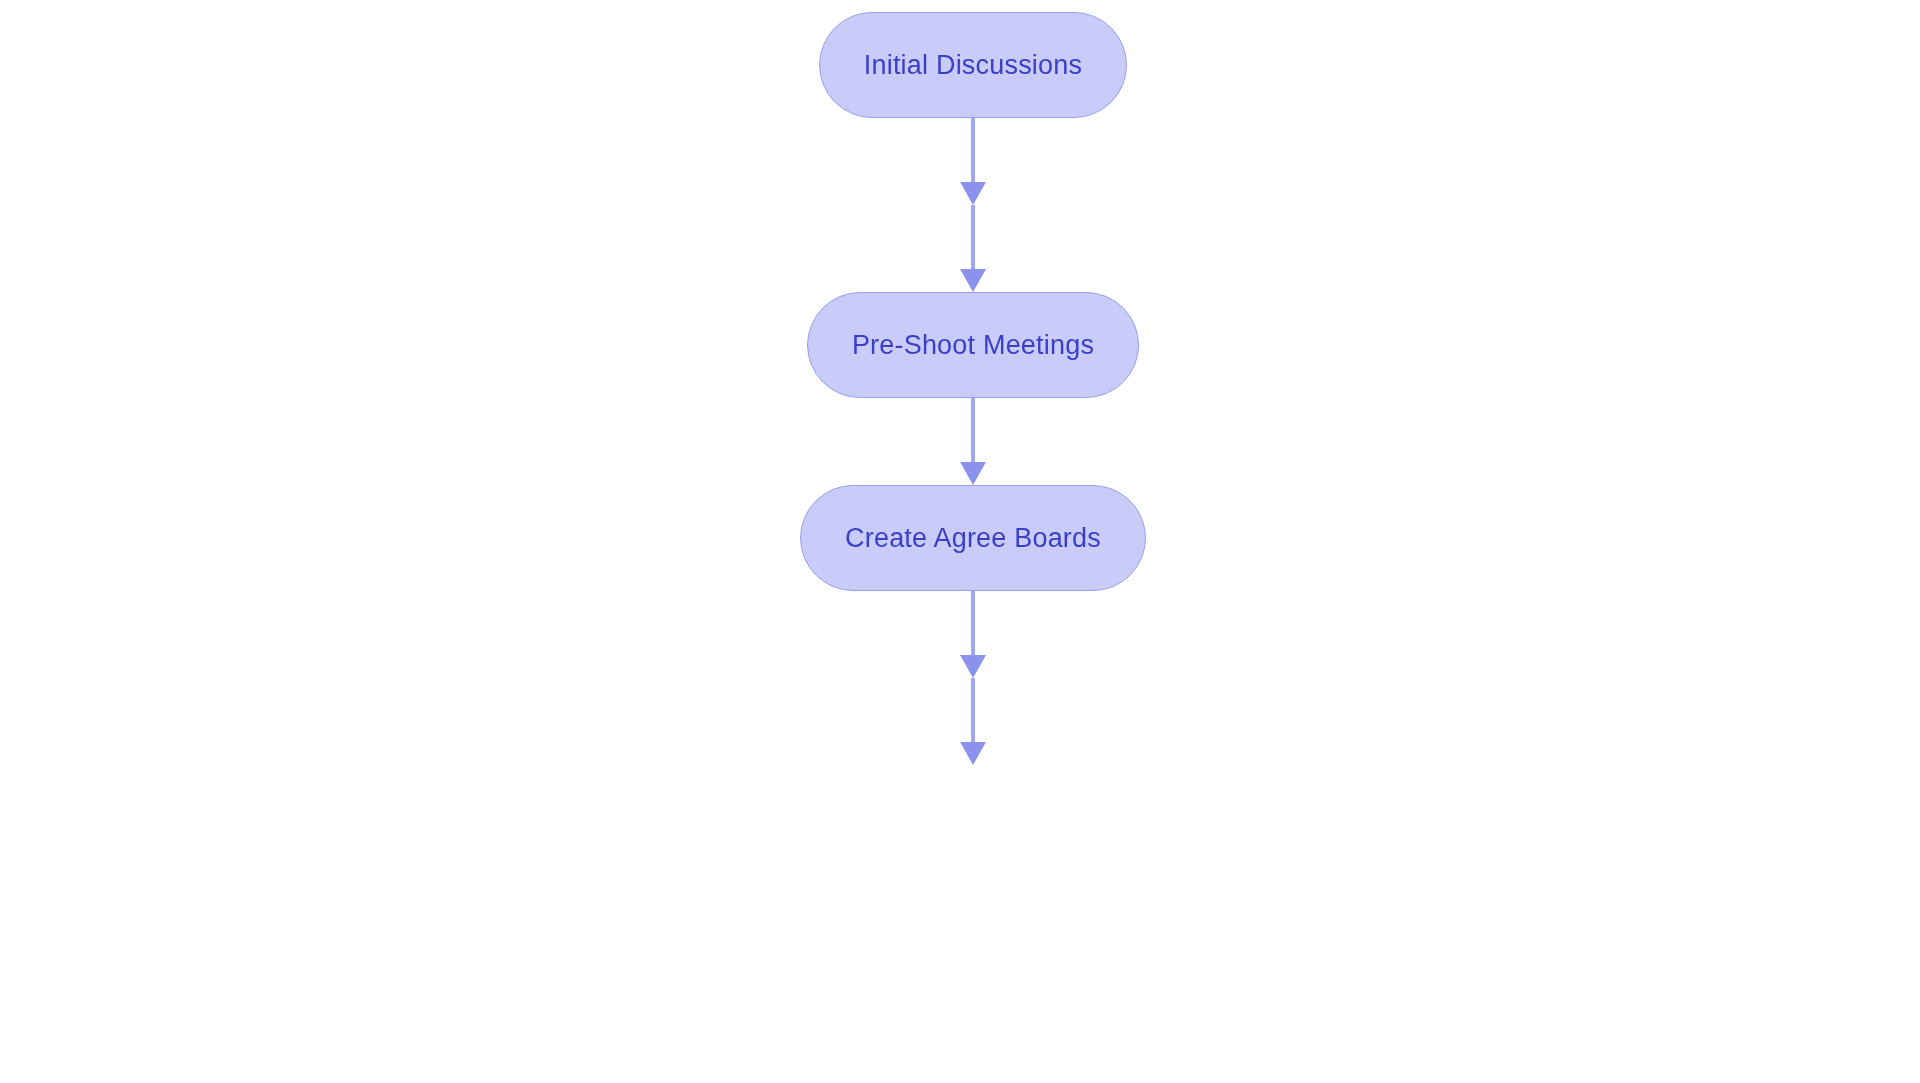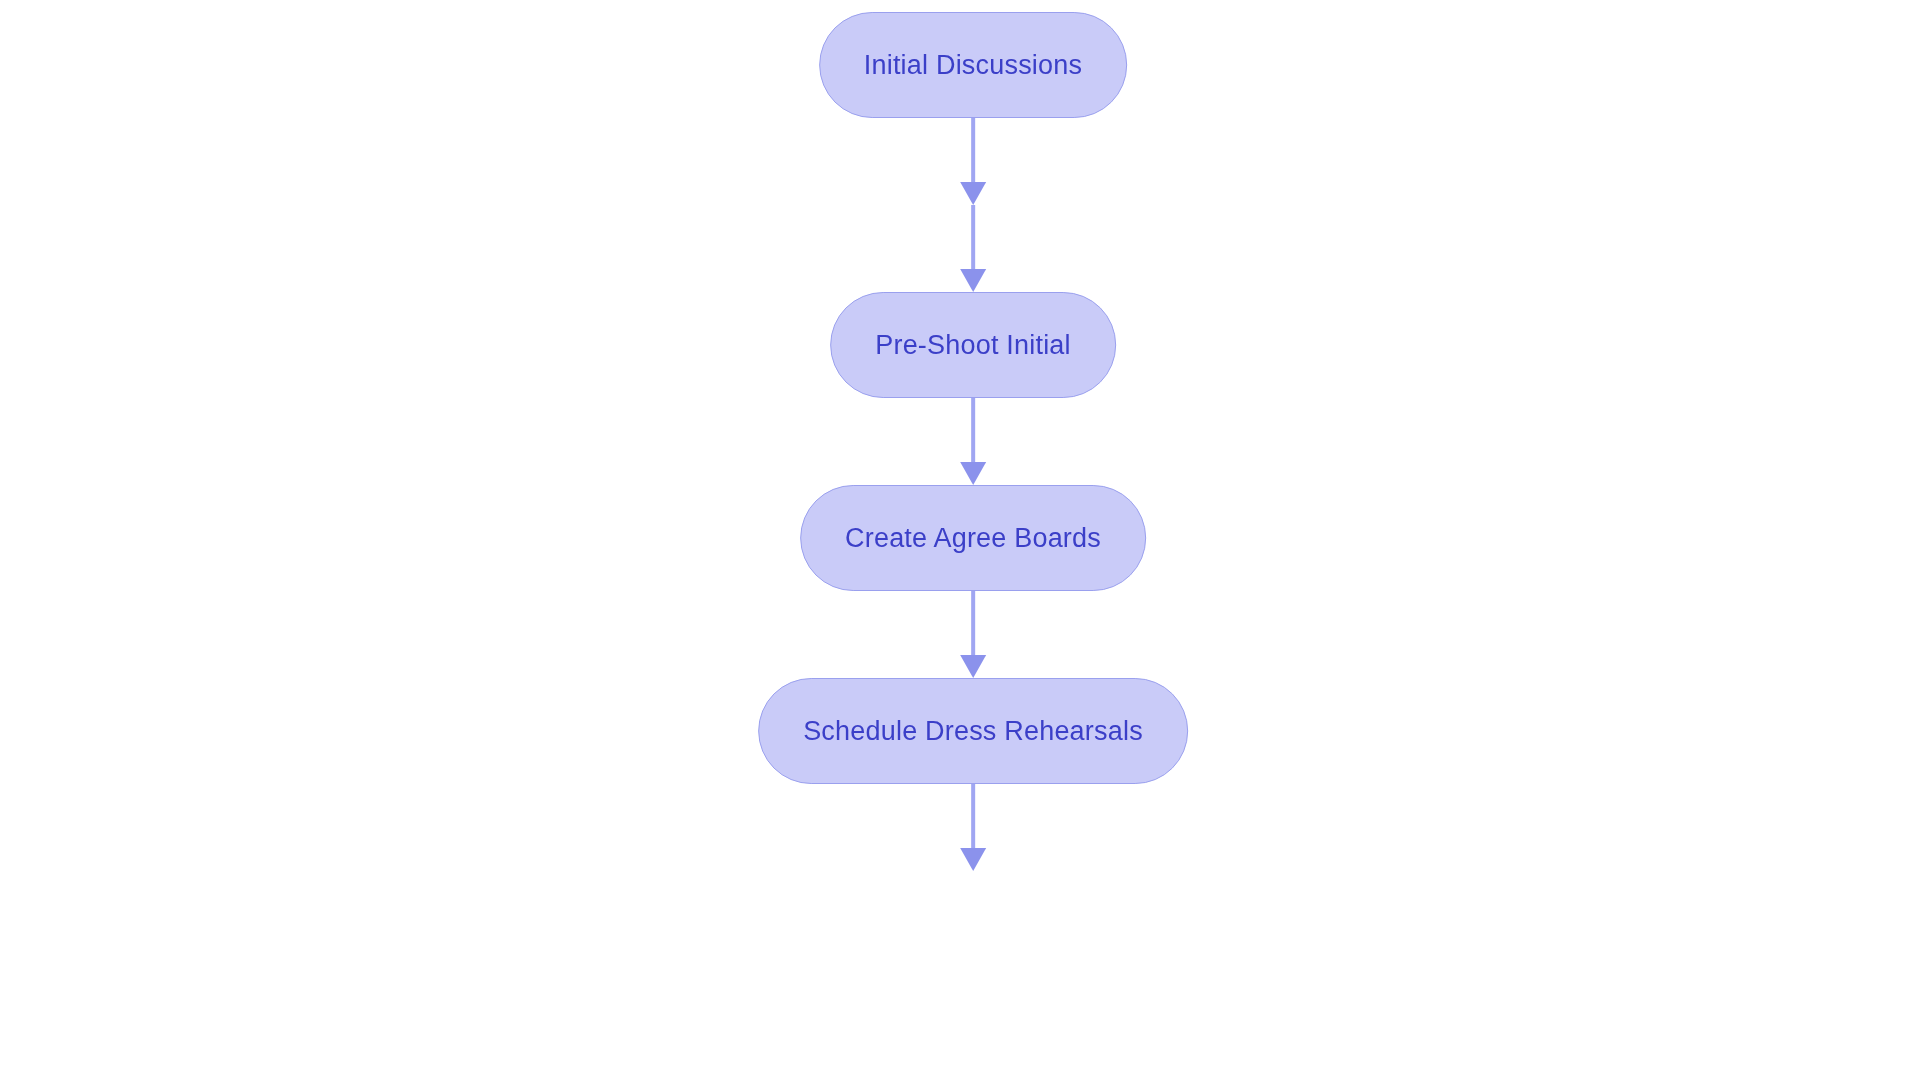--- a/index.html
+++ b/index.html
@@ -78,40 +78,37 @@
       <div class="connector-head"></div>
     </div>
 
 
     <div class="connector" aria-hidden="true">
       <div class="connector-line"></div>
       <div class="connector-head"></div>
     </div>
 
     <div class="flow-node">
-      <span class="flow-node-label">Pre-Shoot Initial</span>
+      <span class="flow-node-label">Pre-Shoot Meetings</span>
     </div>
 
     <div class="connector" aria-hidden="true">
       <div class="connector-line"></div>
       <div class="connector-head"></div>
     </div>
 
     <div class="flow-node">
       <span class="flow-node-label">Create Agree Boards</span>
     </div>
 
     <div class="connector" aria-hidden="true">
       <div class="connector-line"></div>
       <div class="connector-head"></div>
     </div>
 
-    <div class="flow-node">
-      <span class="flow-node-label">Schedule Dress Rehearsals</span>
-    </div>
 
     <div class="connector" aria-hidden="true">
       <div class="connector-line"></div>
       <div class="connector-head"></div>
     </div>
 
 
   </div>
 </div>
 

